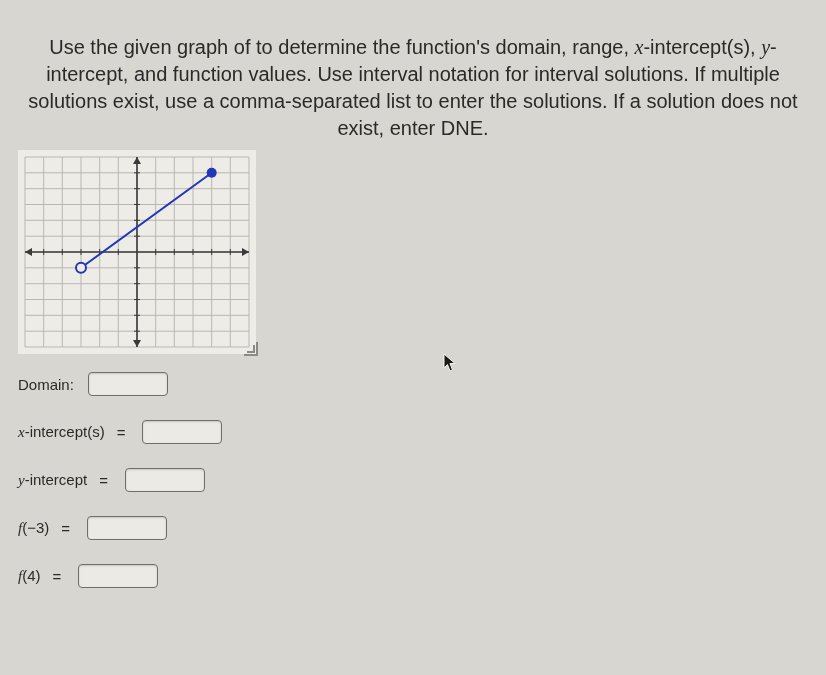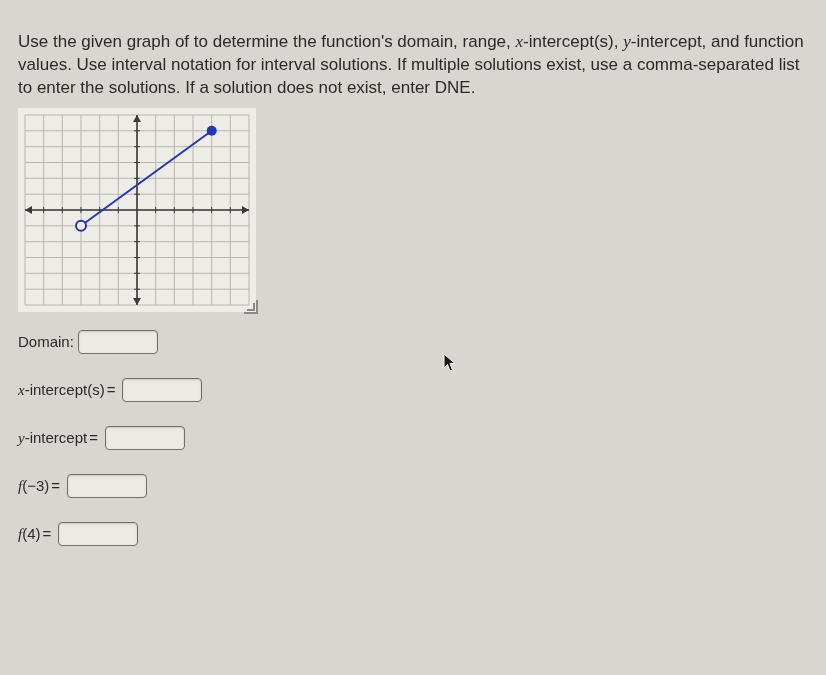--- a/index.html
+++ b/index.html
@@ -10,23 +10,24 @@
     background: #d8d6d0;
     font-family: Arial, Helvetica, sans-serif;
     overflow: hidden;
   }
   .page {
     padding: 14px 18px 18px 18px;
     box-sizing: border-box;
     color: #2a2a2a;
   }
   .question {
-    font-size: 17px;
+    font-size: 20px;
     line-height: 1.35;
     margin-bottom: 8px;
+    text-align: center;
   }
   .mathi { font-family: "Times New Roman", serif; font-style: italic; }
 
   .graph-wrap {
     position: relative;
     width: 238px;
     height: 204px;
     margin-top: 6px;
     margin-bottom: 8px;
   }
@@ -61,20 +62,21 @@
     position:absolute; right:3px; bottom:3px;
     width:2px; height:8px; background:#8a8a8a;
   }
 
   .fields { margin-top: 14px; }
   .row {
     display:flex;
     align-items:center;
     margin: 24px 0;
     font-size: 15px;
+    gap: 10px;
   }
   .row:first-child { margin-top: 18px; }
   .row label { white-space:nowrap; }
   .row .eq { margin: 0 3px 0 2px; }
   .box {
     display:inline-block;
     width: 80px;
     height: 24px;
     border: 1px solid #6f6f6a;
     border-radius: 4px;

